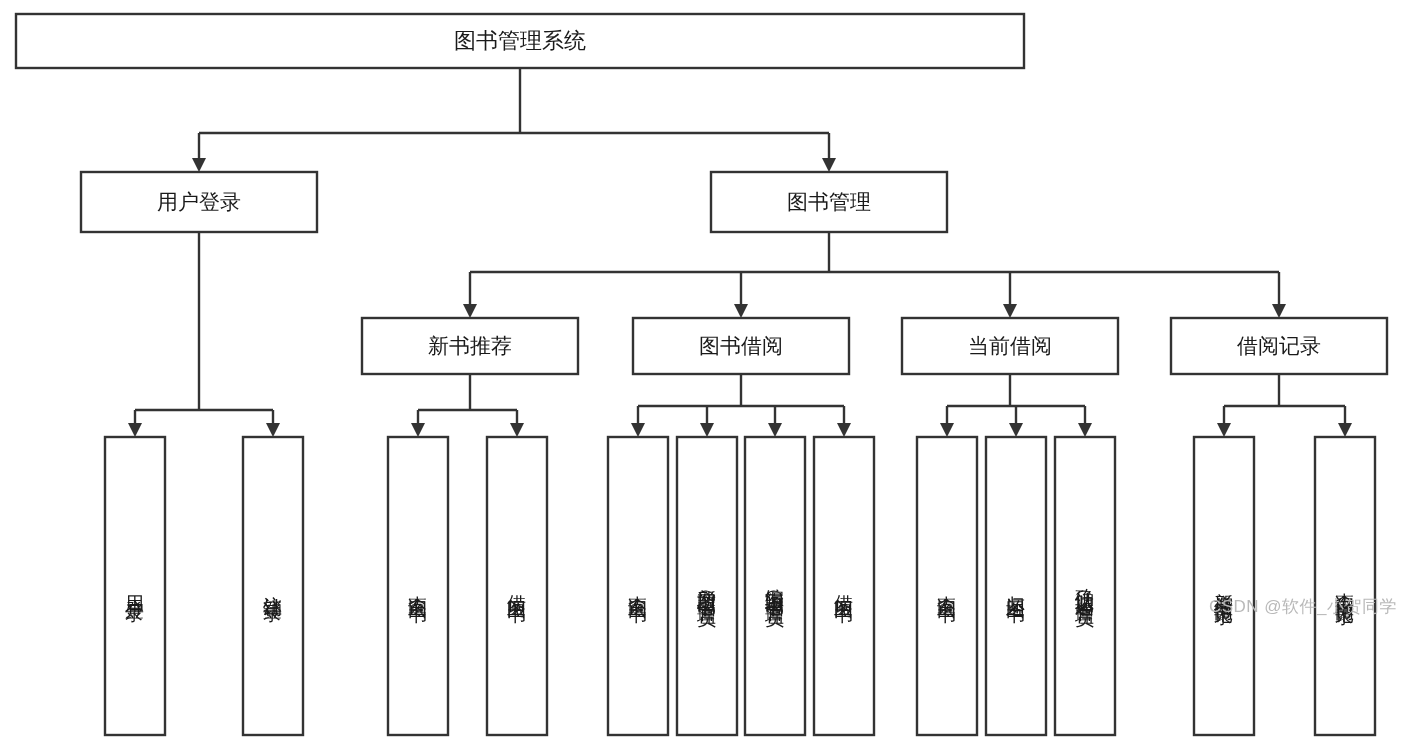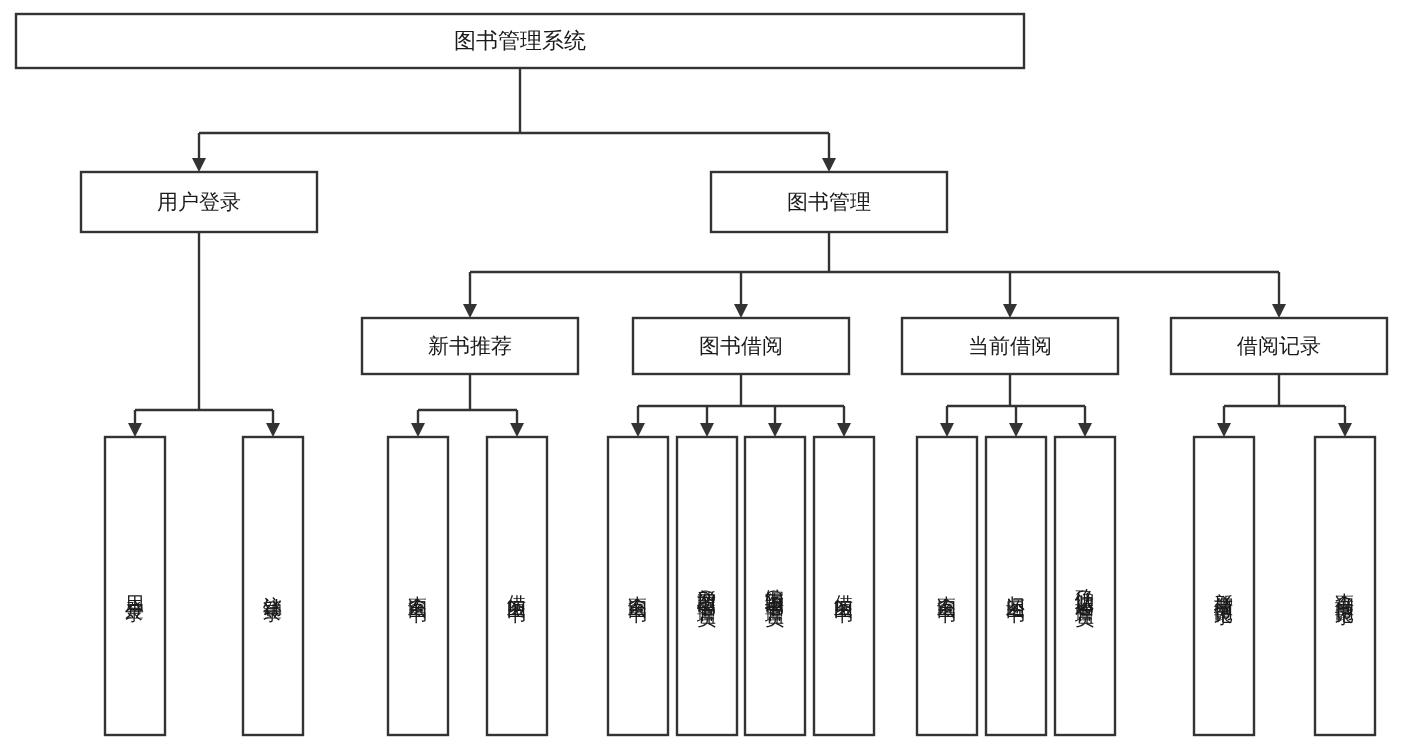--- a/index.html
+++ b/index.html
@@ -220,13 +220,14 @@
       <div class="leaf-text" style="left: 677px; top: 437px; width: 60px; height: 298px;">新增图书（管理员）</div>
       <div class="leaf-text" style="left: 745px; top: 437px; width: 60px; height: 298px;">编辑图书（管理员）</div>
       <div class="leaf-text" style="left: 814px; top: 437px; width: 60px; height: 298px;">借阅图书</div>
       <div class="leaf-text" style="left: 917px; top: 437px; width: 60px; height: 298px;">查询图书</div>
       <div class="leaf-text" style="left: 986px; top: 437px; width: 60px; height: 298px;">归还图书</div>
       <div class="leaf-text" style="left: 1055px; top: 437px; width: 60px; height: 298px;">确认归还（管理员）</div>
       <div class="leaf-text" style="left: 1194px; top: 437px; width: 60px; height: 298px;">新增借阅记录</div>
       <div class="leaf-text" style="left: 1315px; top: 437px; width: 60px; height: 298px;">查询借阅记录</div>
     </div>
 
+  <div class="watermark">CSDN @软件_小贺同学</div>
 </div>
 
 </body></html>

